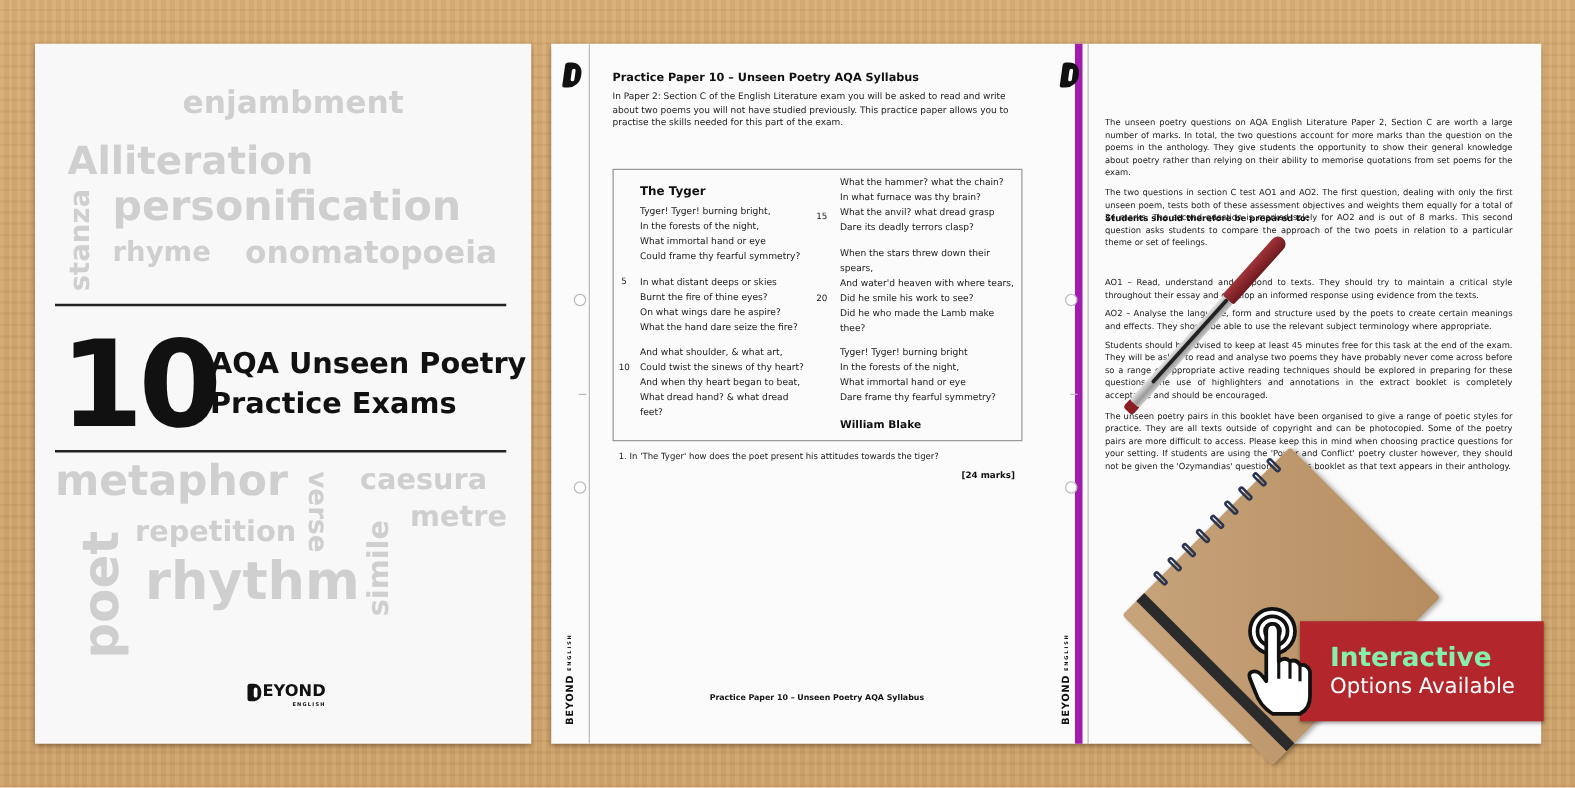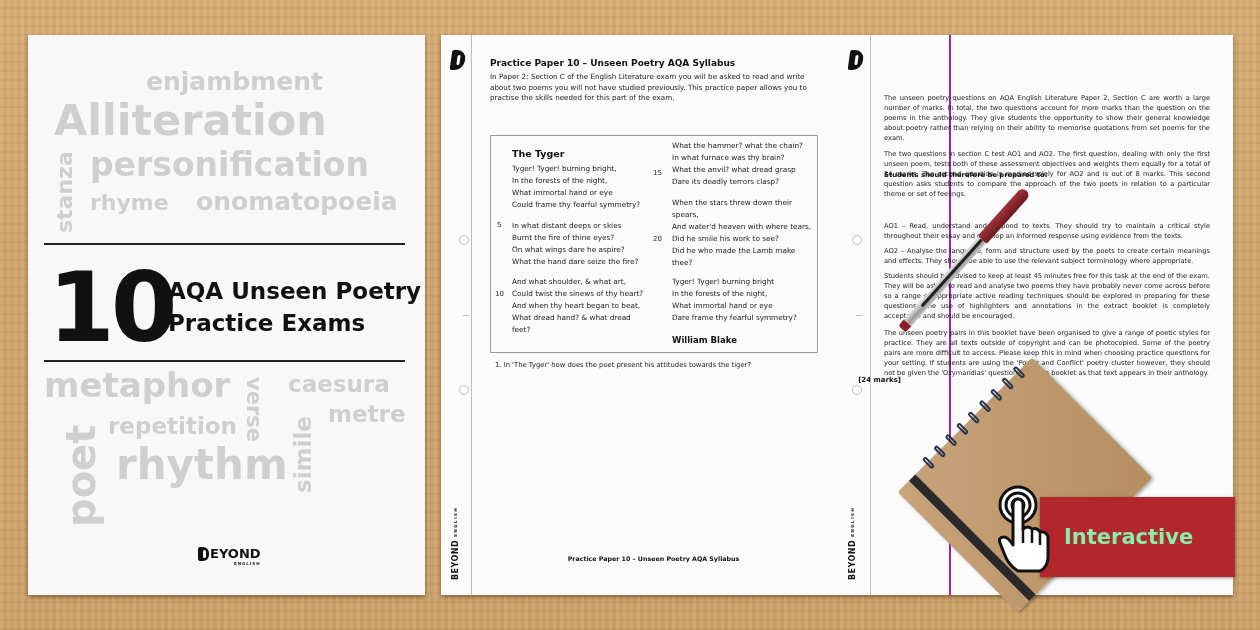--- a/index.html
+++ b/index.html
@@ -28,21 +28,21 @@
   .cover-title { position: absolute; left: 140px; top: 240px; font-size: 23px; font-weight: bold; color: #111; line-height: 32px; font-family: "DejaVu Sans", sans-serif; }
   .brand { position: absolute; display: flex; align-items: flex-end; gap: 1px; }
   .brand .b-mark { width: 11px; height: 14px; background: #111; border-radius: 2px 6px 6px 2px; position: relative; }
   .brand .b-mark::after { content: ""; position: absolute; left: 5px; top: 3px; width: 3px; height: 8px; border-radius: 3px; background: #f8f8f8; }
   .brand .b-word { font-weight: bold; font-size: 13px; color: #111; line-height: 14px; }
   .brand .b-sub { position: absolute; right: 0; top: 14px; font-size: 4px; letter-spacing: 1px; font-weight: bold; color: #111; }
 
   
   .spread { left: 441px; top: 35px; width: 792px; height: 560px; }
   .page { position: absolute; top: 0; height: 560px; }
-  .page.left { left: 0; width: 510px; border-right: 2px solid #a21caf; }
+  .page.left { left: 0; width: 425px; border-right: 6px solid #a21caf; }
   .page.right { left: 425px; width: 367px; }
   .margin-line { position: absolute; top: 0; bottom: 0; width: 1px; background: #bdbdbd; }
   .logo-b {
     position: absolute; width: 14px; height: 20px; background: #111;
     border-radius: 2px 9px 9px 2px; transform: skewX(-8deg);
   }
   .logo-b::after { content: ""; position: absolute; left: 6px; top: 5px; width: 3px; height: 10px; border-radius: 3px; background: #fbfbfb; }
   .hole { position: absolute; width: 10px; height: 10px; border-radius: 50%; border: 1px solid #bbb; background: #fff; }
   .tick { position: absolute; width: 6px; height: 1px; background: #bbb; }
   .side-brand { position: absolute; transform-origin: left top; transform: rotate(-90deg); white-space: nowrap; font-size: 8px; font-weight: bold; color: #111; letter-spacing: 0.5px; }
@@ -79,21 +79,21 @@
   .badge .t2 { font-size: 17px; color: #fff; line-height: 22px; font-family: "DejaVu Sans", sans-serif; }
   .hand { position: absolute; left: 996px; top: 485px; width: 58px; height: 90px; }
 </style>
 </head>
 <body>
 
 <div class="wood-grain"></div>
 
 <div class="sheet cover">
   <span class="word" style="left:118px;top:32px;font-size:25px;">enjambment</span>
-  <span class="word" style="left:26px;top:60px;font-size:43px;">Alliteration</span>
+  <span class="word" style="left:26px;top:76px;font-size:31px;">Alliteration</span>
   <span class="word" style="left:62px;top:110px;font-size:33px;">personification</span>
   <span class="word vert" style="left:24px;top:198px;font-size:22px;">stanza</span>
   <span class="word" style="left:62px;top:155px;font-size:22px;">rhyme</span>
   <span class="word" style="left:168px;top:152px;font-size:25px;">onomatopoeia</span>
 
   <div class="rule" style="top:208px;"></div>
   <div class="big-num">10</div>
   <div class="cover-title">
     <div>AQA Unseen Poetry</div>
     <div>Practice Exams</div>
@@ -223,20 +223,21 @@
 
 <div class="pen">
   <div class="endcap"></div>
   <div class="barrel"></div>
   <div class="ink"></div>
   <div class="cap"></div>
 </div>
 
 <div class="badge">
   <div class="t1">Interactive</div>
+  <div class="t2">Options Available</div>
 </div>
 <svg class="hand" viewBox="0 0 58 90">
   <circle cx="22" cy="20" r="18" fill="#fff" stroke="#111" stroke-width="3"></circle>
   <circle cx="22" cy="20" r="12" fill="none" stroke="#111" stroke-width="3"></circle>
   <circle cx="22" cy="20" r="6" fill="none" stroke="#111" stroke-width="3"></circle>
   <path d="M17 20 Q17 14 22 14 Q27 14 27 20 L27 44 Q32 40 36 44 Q41 42 44 47 Q50 46 52 52 L52 72 Q52 82 44 86 L22 86 Q12 80 8 68 L4 58 Q2 52 8 52 Q12 52 17 60 Z" fill="#fff" stroke="#111" stroke-width="3" stroke-linejoin="round"></path>
   <line x1="27" y1="44" x2="27" y2="58" stroke="#111" stroke-width="2.5"></line>
   <line x1="36" y1="44" x2="36" y2="58" stroke="#111" stroke-width="2.5"></line>
   <line x1="44" y1="47" x2="44" y2="60" stroke="#111" stroke-width="2.5"></line>
 </svg>

